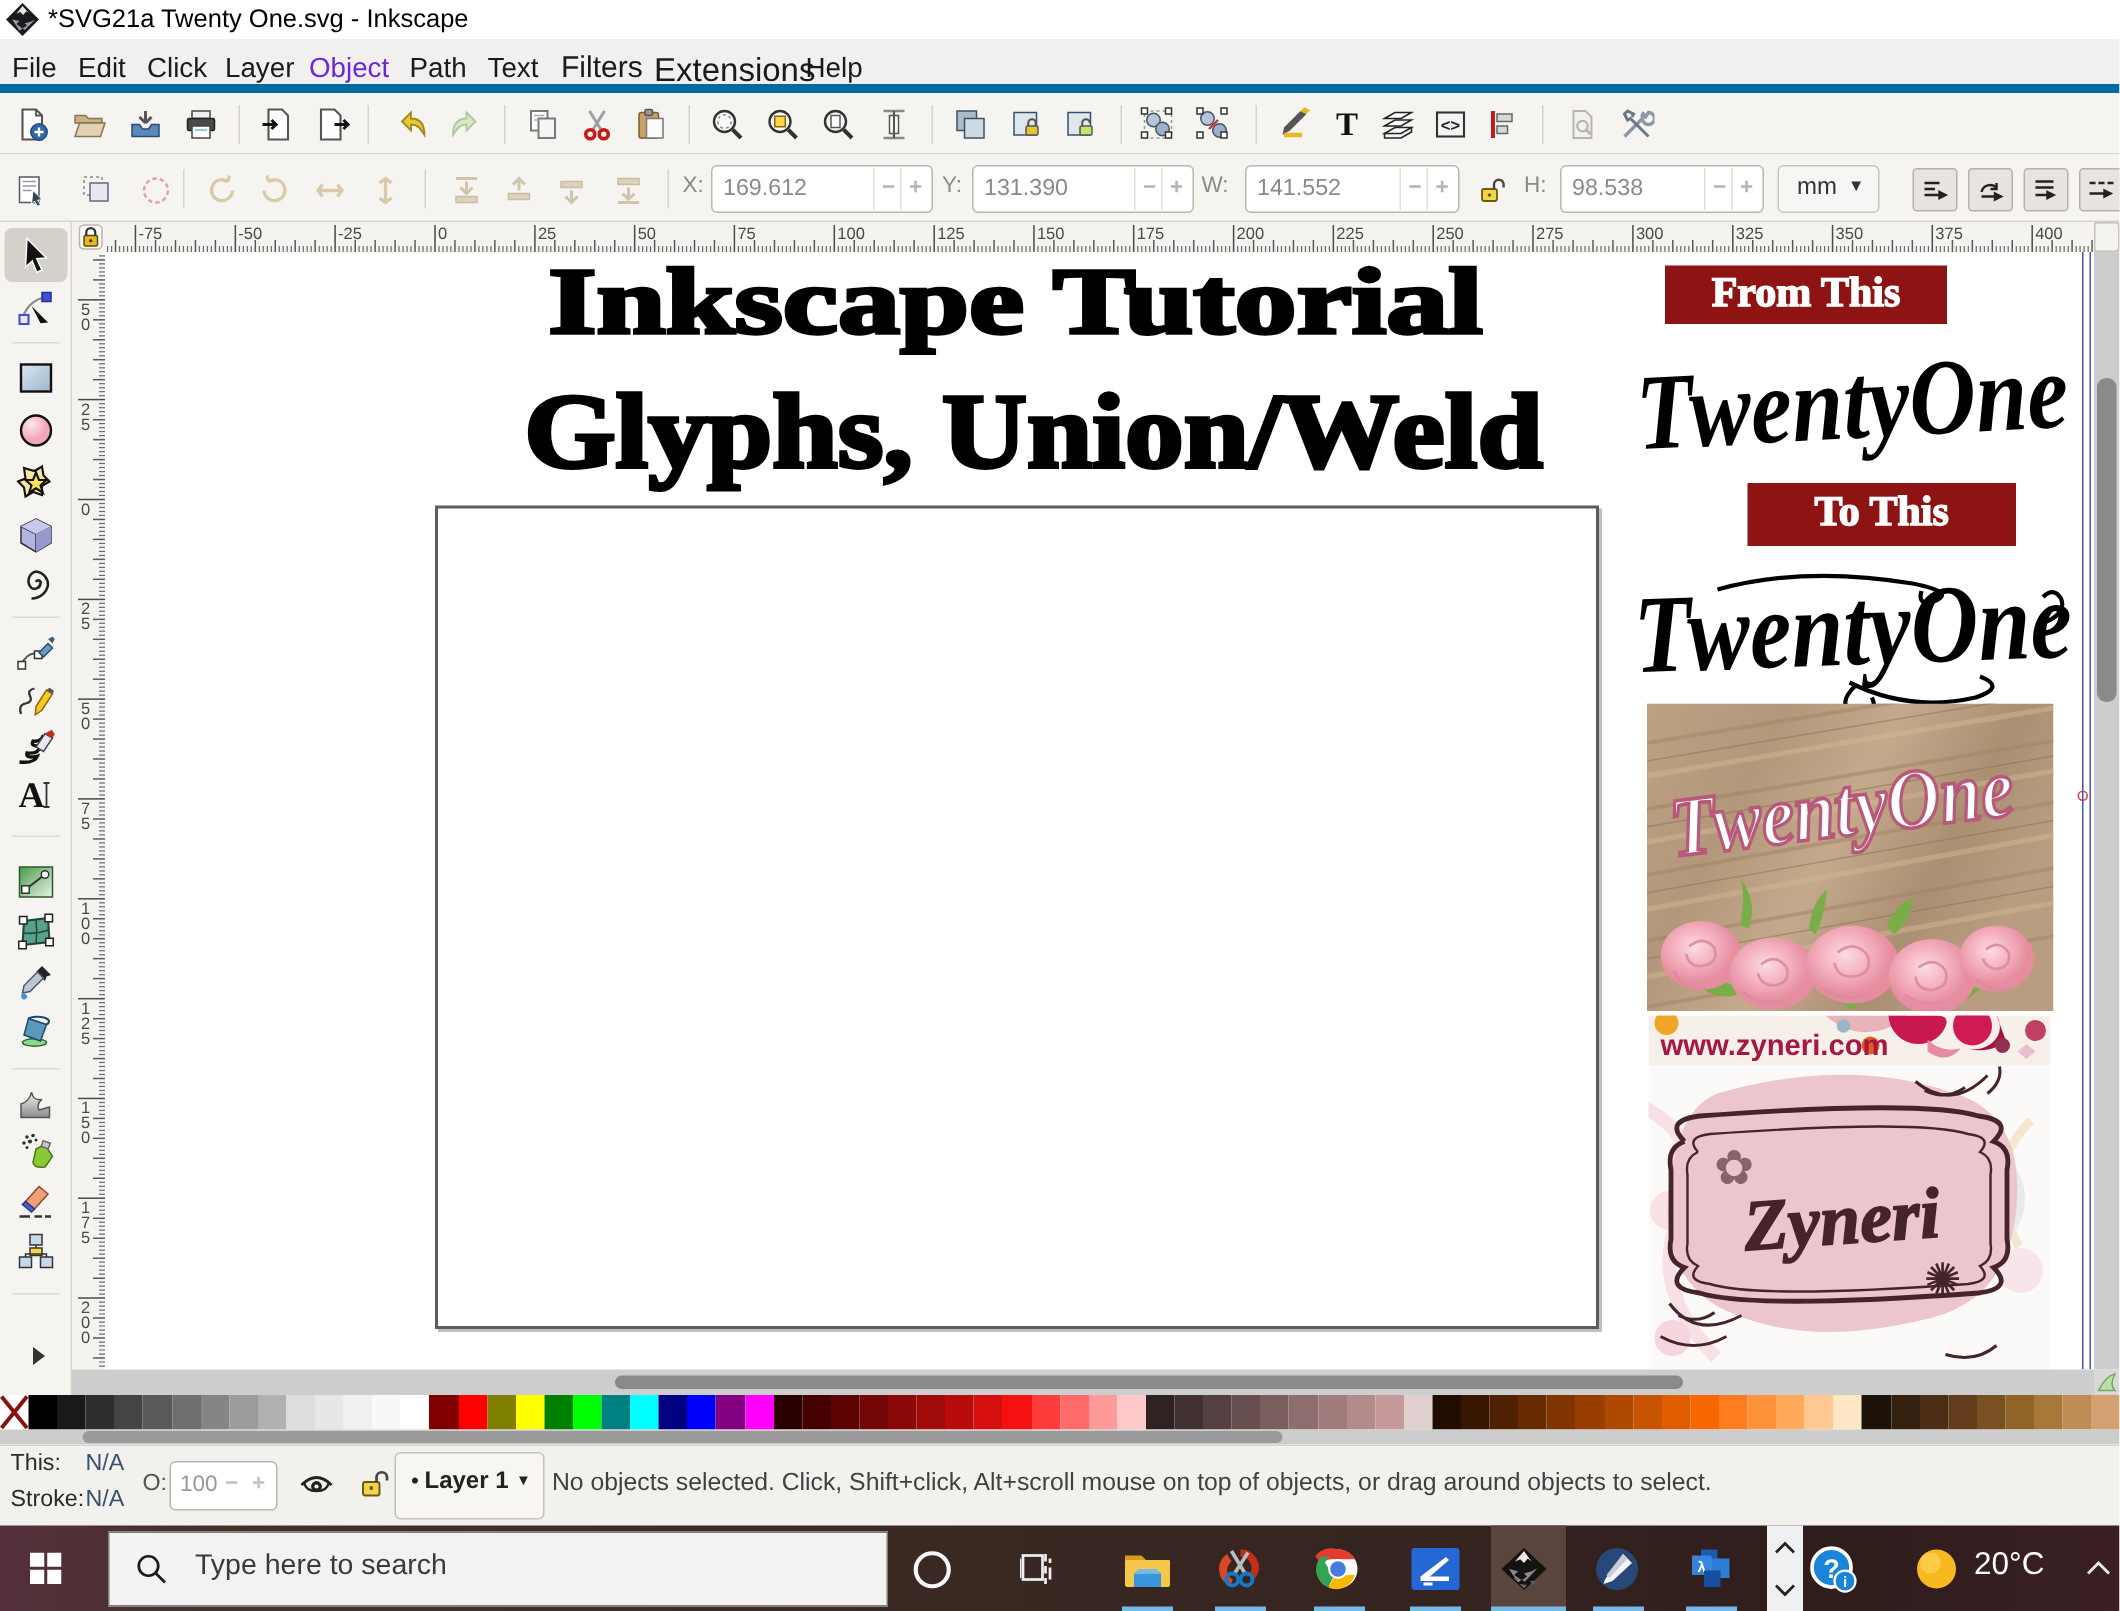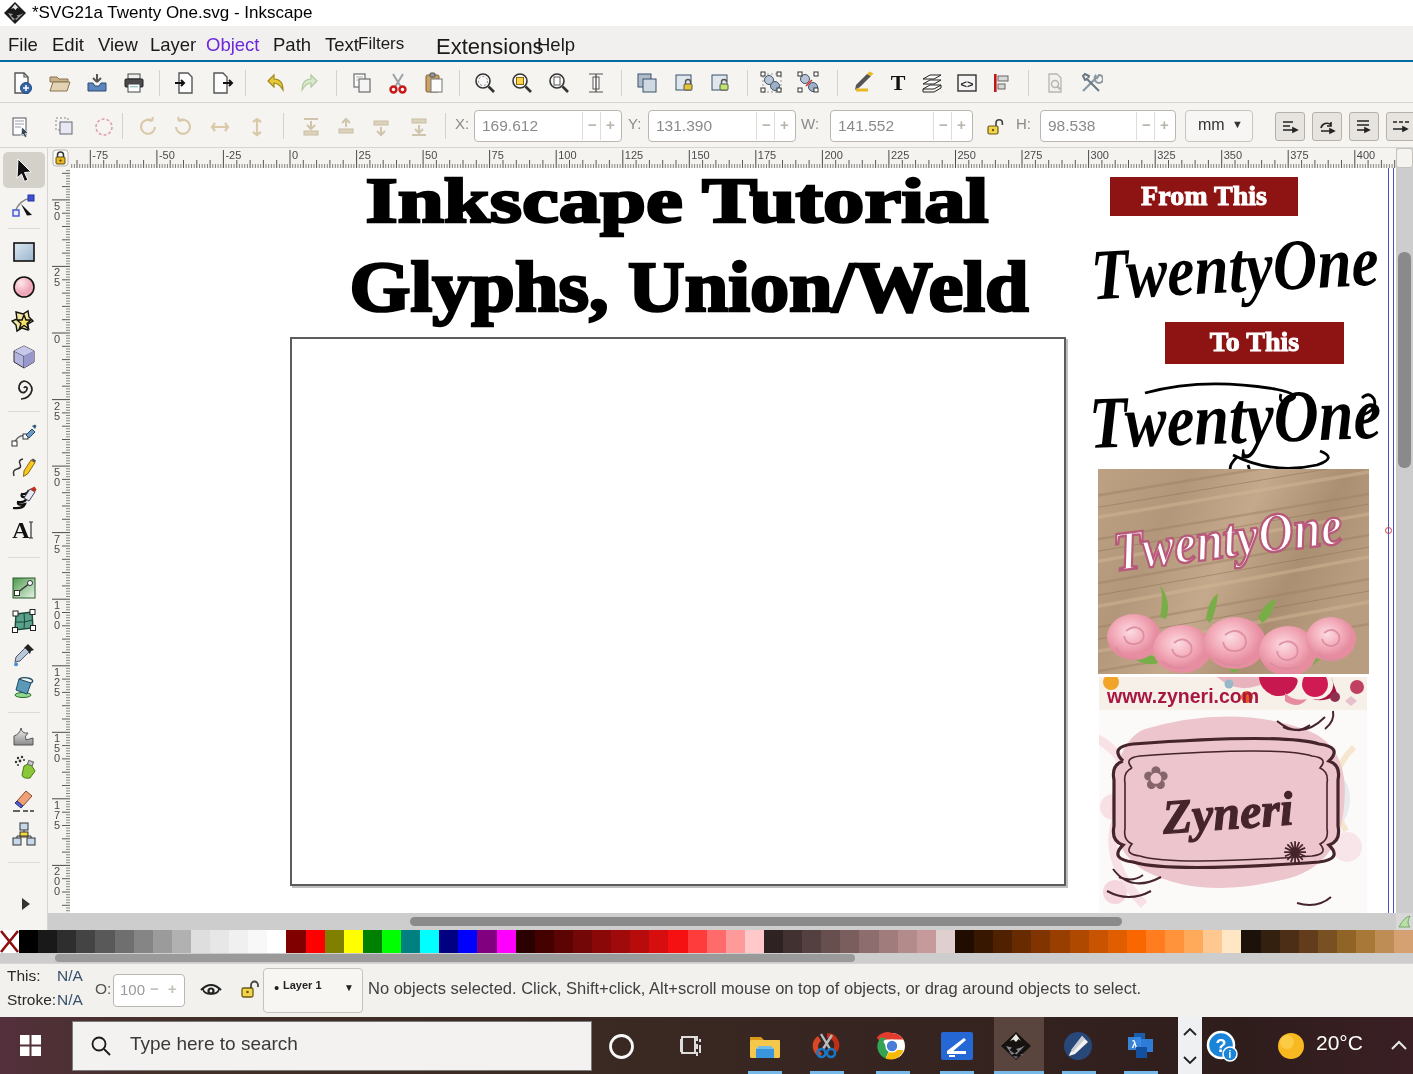--- a/index.html
+++ b/index.html
@@ -11,29 +11,29 @@
 
 <div class="a" style="left:0;top:0;width:1413px;height:26px;background:#fff">
  <svg class="a" style="left:3px;top:1px" width="24" height="24" viewBox="0 0 24 24">
   <path d="M12 1 L23 12 L12 23 L1 12 Z" fill="#1a1a1a"></path>
   <path d="M12 3 L8 8 l2.5-1 2 2 2-2.5 2 1.5 z" fill="#e8e8e8"></path>
   <path d="M5 12 l5 1 -2 2 4 3 3-2 -1.5-1.5 4-1 3-1.5 -7 7 -1.5-1 -2 1.5 z" fill="#b9b9c9" opacity=".8"></path>
  </svg>
  <span class="a" style="left:32px;top:3px;font-size:17px;color:#000">*SVG21a Twenty One.svg - Inkscape</span>
 </div>
 
-<div class="a" style="left:0;top:26px;width:1413px;height:36px;background:#f1f0ee;border-bottom:2px solid #0369a1">
+<div class="a" style="left:0;top:26px;width:1413px;height:36px;background:#f1f0ee;border-bottom:6px solid #0369a1">
 <span class="a" style="left:8px;top:8px;font-size:18.5px;color:#1a1a1a">File</span>
 <span class="a" style="left:52px;top:8px;font-size:18.5px;color:#1a1a1a">Edit</span>
-<span class="a" style="left:98px;top:8px;font-size:18.5px;color:#1a1a1a">View</span>
+<span class="a" style="left:98px;top:8px;font-size:18.5px;color:#1a1a1a">Click</span>
 <span class="a" style="left:150px;top:8px;font-size:18.5px;color:#1a1a1a">Layer</span>
 <span class="a" style="left:206px;top:8px;font-size:18.5px;color:#6d28d9">Object</span>
 <span class="a" style="left:273px;top:8px;font-size:18.5px;color:#1a1a1a">Path</span>
 <span class="a" style="left:325px;top:8px;font-size:18.5px;color:#1a1a1a">Text</span>
-<span class="a" style="left:358px;top:8px;font-size:17px;color:#1a1a1a">Filters</span>
+<span class="a" style="left:374px;top:8px;font-size:20px;color:#1a1a1a">Filters</span>
 <span class="a" style="left:436px;top:8px;font-size:22px;color:#1a1a1a">Extensions</span>
 <span class="a" style="left:537px;top:8px;font-size:18.5px;color:#1a1a1a">Help</span>
 </div>
 <div class="a" style="left:0;top:62px;width:1413px;height:41px;background:#f5f4f1;border-bottom:1px solid #d8d5d0">
 <div class="sep" style="left:159px;top:8px;height:26px"></div>
 <div class="sep" style="left:245px;top:8px;height:26px"></div>
 <div class="sep" style="left:336px;top:8px;height:26px"></div>
 <div class="sep" style="left:459px;top:8px;height:26px"></div>
 <div class="sep" style="left:621px;top:8px;height:26px"></div>
 <div class="sep" style="left:747px;top:8px;height:26px"></div>
@@ -1470,21 +1470,21 @@
       <circle cx="12" cy="13" r="3.6" fill="#222"></circle>
       <circle cx="12" cy="13" r="1.4" fill="#f2f1ee"></circle>
     </svg>
 <svg class="a" style="left:238px;top:14px" width="22" height="22" viewBox="0 0 22 22">
       <rect x="4" y="10" width="11" height="9" rx="1.5" fill="#f3d54c" stroke="#6a5a10" stroke-width="1.3"></rect>
       <path d="M13 10 V7 a3.5 3.5 0 0 1 7 0 V9" fill="none" stroke="#444" stroke-width="1.8"></path>
       <circle cx="9.5" cy="14" r="1.3" fill="#6a5a10"></circle>
     </svg>
 <div class="a" style="left:263px;top:4px;width:100px;height:45px;background:#f7f6f3;border:1px solid #c6c2bc;border-radius:4px"></div>
 <span class="a" style="left:274px;top:15px;font-size:15px;color:#222">•</span>
-    <span class="a" style="left:283px;top:15px;font-size:11px;font-weight:bold;color:#222">Layer 1</span>
+    <span class="a" style="left:283px;top:15px;font-size:16px;font-weight:bold;color:#222">Layer 1</span>
     <span class="a" style="left:344px;top:18px;font-size:10px;color:#222">▼</span>
 <span class="a" style="left:368px;top:15px;font-size:16.5px;color:#404040">No objects selected. Click, Shift+click, Alt+scroll mouse on top of objects, or drag around objects to select.</span>
 </div>
 <div class="a" style="left:0;top:1017px;width:1413px;height:57px;background:linear-gradient(90deg,#54303c 0,#433028 12%,#3a2823 45%,#352320 70%,#2f1d1c 88%,#3a1f24 100%)">
 <svg class="a" style="left:20px;top:18px" width="21" height="21" viewBox="0 0 21 21">
       <g fill="#fff">
         <rect x="0" y="0" width="9.5" height="9.5"></rect>
         <rect x="11.5" y="0" width="9.5" height="9.5"></rect>
         <rect x="0" y="11.5" width="9.5" height="9.5"></rect>
         <rect x="11.5" y="11.5" width="9.5" height="9.5"></rect>

